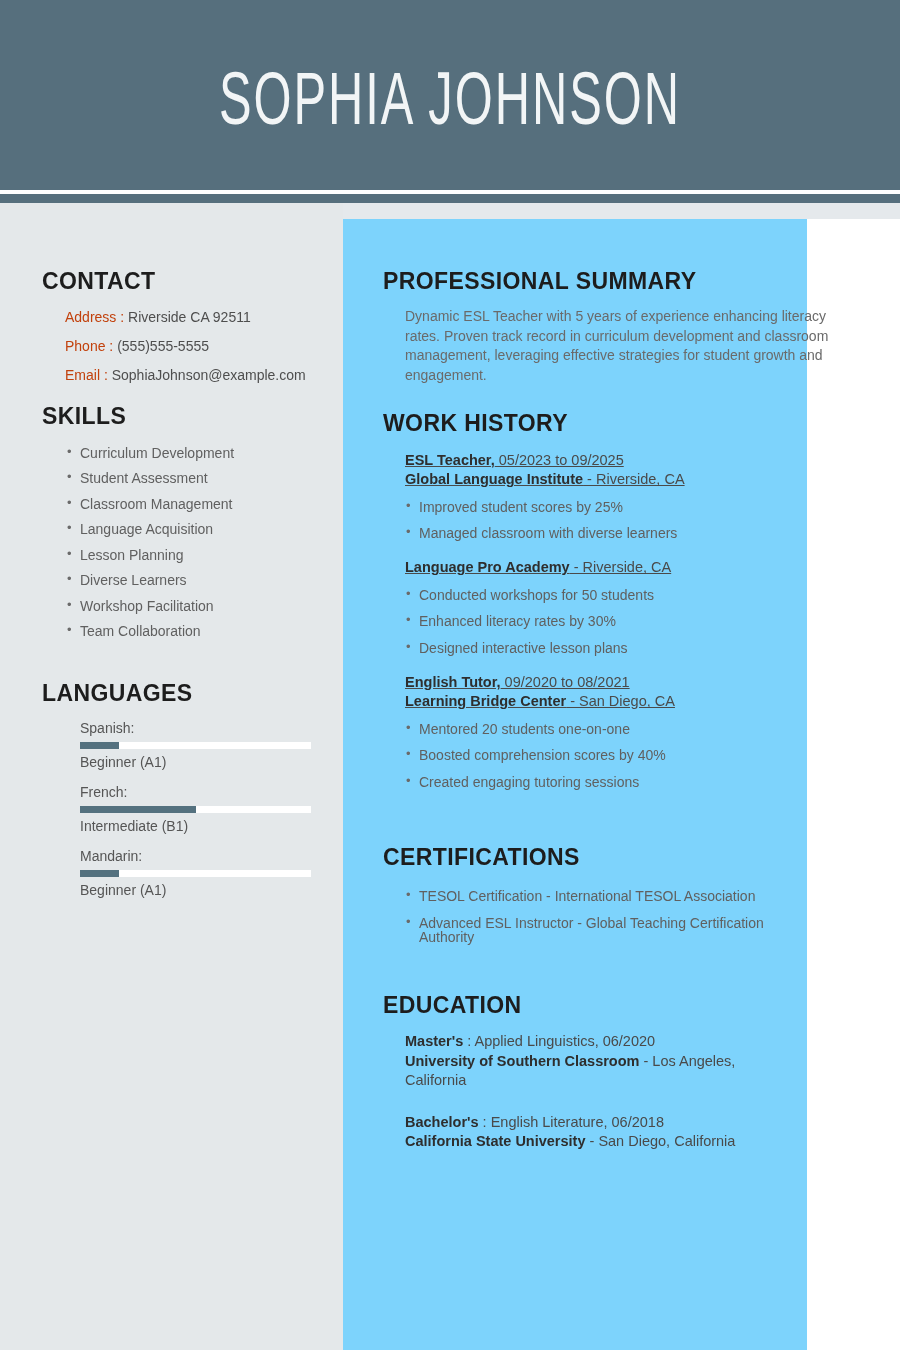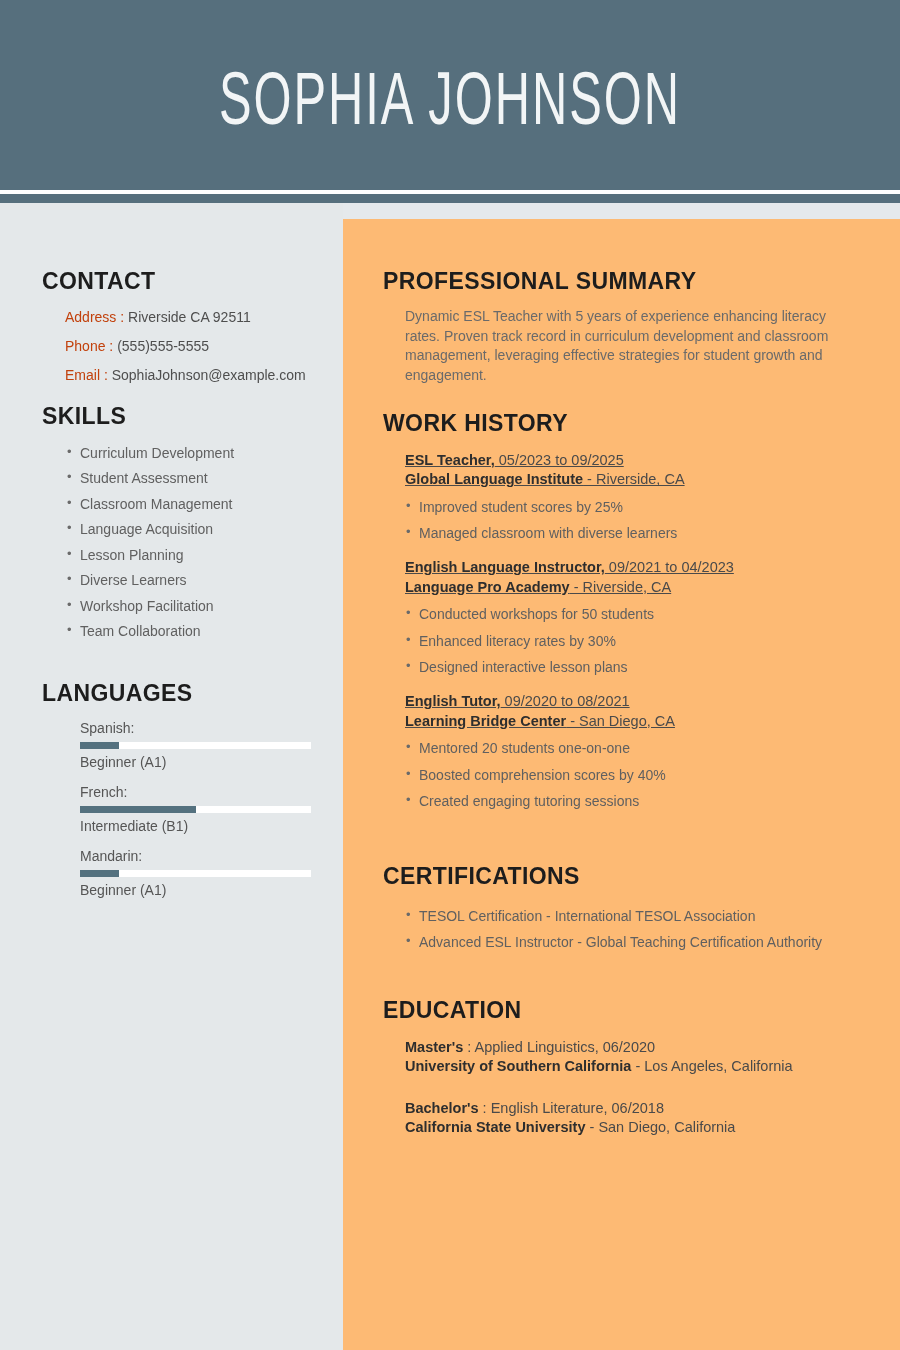--- a/index.html
+++ b/index.html
@@ -35,22 +35,22 @@
   .top-strip{position:absolute;top:203px;left:0;width:900px;height:16px;background:#E5E9EC;}
 
   
   .sidebar{
     position:absolute;top:203px;left:0;width:343px;height:1147px;
     background:#E4E8EA;
     box-sizing:border-box;
     padding:65px 28px 0 42px;
   }
   .main{
-    position:absolute;top:219px;left:343px;width:557px;height:1131px;
-    background:#fdba74;
+    position:absolute;top:219px;left:343px;width:464px;height:1131px;
+    background:#7dd3fc;
     box-sizing:border-box;
     padding:49px 40px 0 40px;
   }
 
   
   .h-section{
     font-size:23px;
     font-weight:700;
     color:#1D1D1D;
     letter-spacing:0.4px;
@@ -193,21 +193,20 @@
       <div class="job first">
         <div class="job-line"><span class="bold">ESL Teacher,</span><span> 05/2023 to 09/2025</span></div>
         <div class="job-line"><span class="bold">Global Language Institute</span><span> - Riverside, CA</span></div>
         <ul class="list">
           <li>Improved student scores by 25%</li>
           <li>Managed classroom with diverse learners</li>
         </ul>
       </div>
 
       <div class="job">
-        <div class="job-line"><span class="bold">English Language Instructor,</span><span> 09/2021 to 04/2023</span></div>
         <div class="job-line"><span class="bold">Language Pro Academy</span><span> - Riverside, CA</span></div>
         <ul class="list">
           <li>Conducted workshops for 50 students</li>
           <li>Enhanced literacy rates by 30%</li>
           <li>Designed interactive lesson plans</li>
         </ul>
       </div>
 
       <div class="job">
         <div class="job-line"><span class="bold">English Tutor,</span><span> 09/2020 to 08/2021</span></div>
@@ -226,21 +225,21 @@
         <li>TESOL Certification - International TESOL Association</li>
         <li>Advanced ESL Instructor - Global Teaching Certification Authority</li>
       </ul>
     </div>
 
     <div class="education">
       <h2 class="h-section">EDUCATION</h2>
 
       <div class="degree">
         <div class="degree-line"><span class="bold">Master's</span><span> : Applied Linguistics, 06/2020</span></div>
-        <div class="degree-line"><span class="bold">University of Southern California</span><span> - Los Angeles, California</span></div>
+        <div class="degree-line"><span class="bold">University of Southern Classroom</span><span> - Los Angeles, California</span></div>
       </div>
 
       <div class="degree second">
         <div class="degree-line"><span class="bold">Bachelor's</span><span> : English Literature, 06/2018</span></div>
         <div class="degree-line"><span class="bold">California State University</span><span> - San Diego, California</span></div>
       </div>
     </div>
 
   </div>
 </div>

